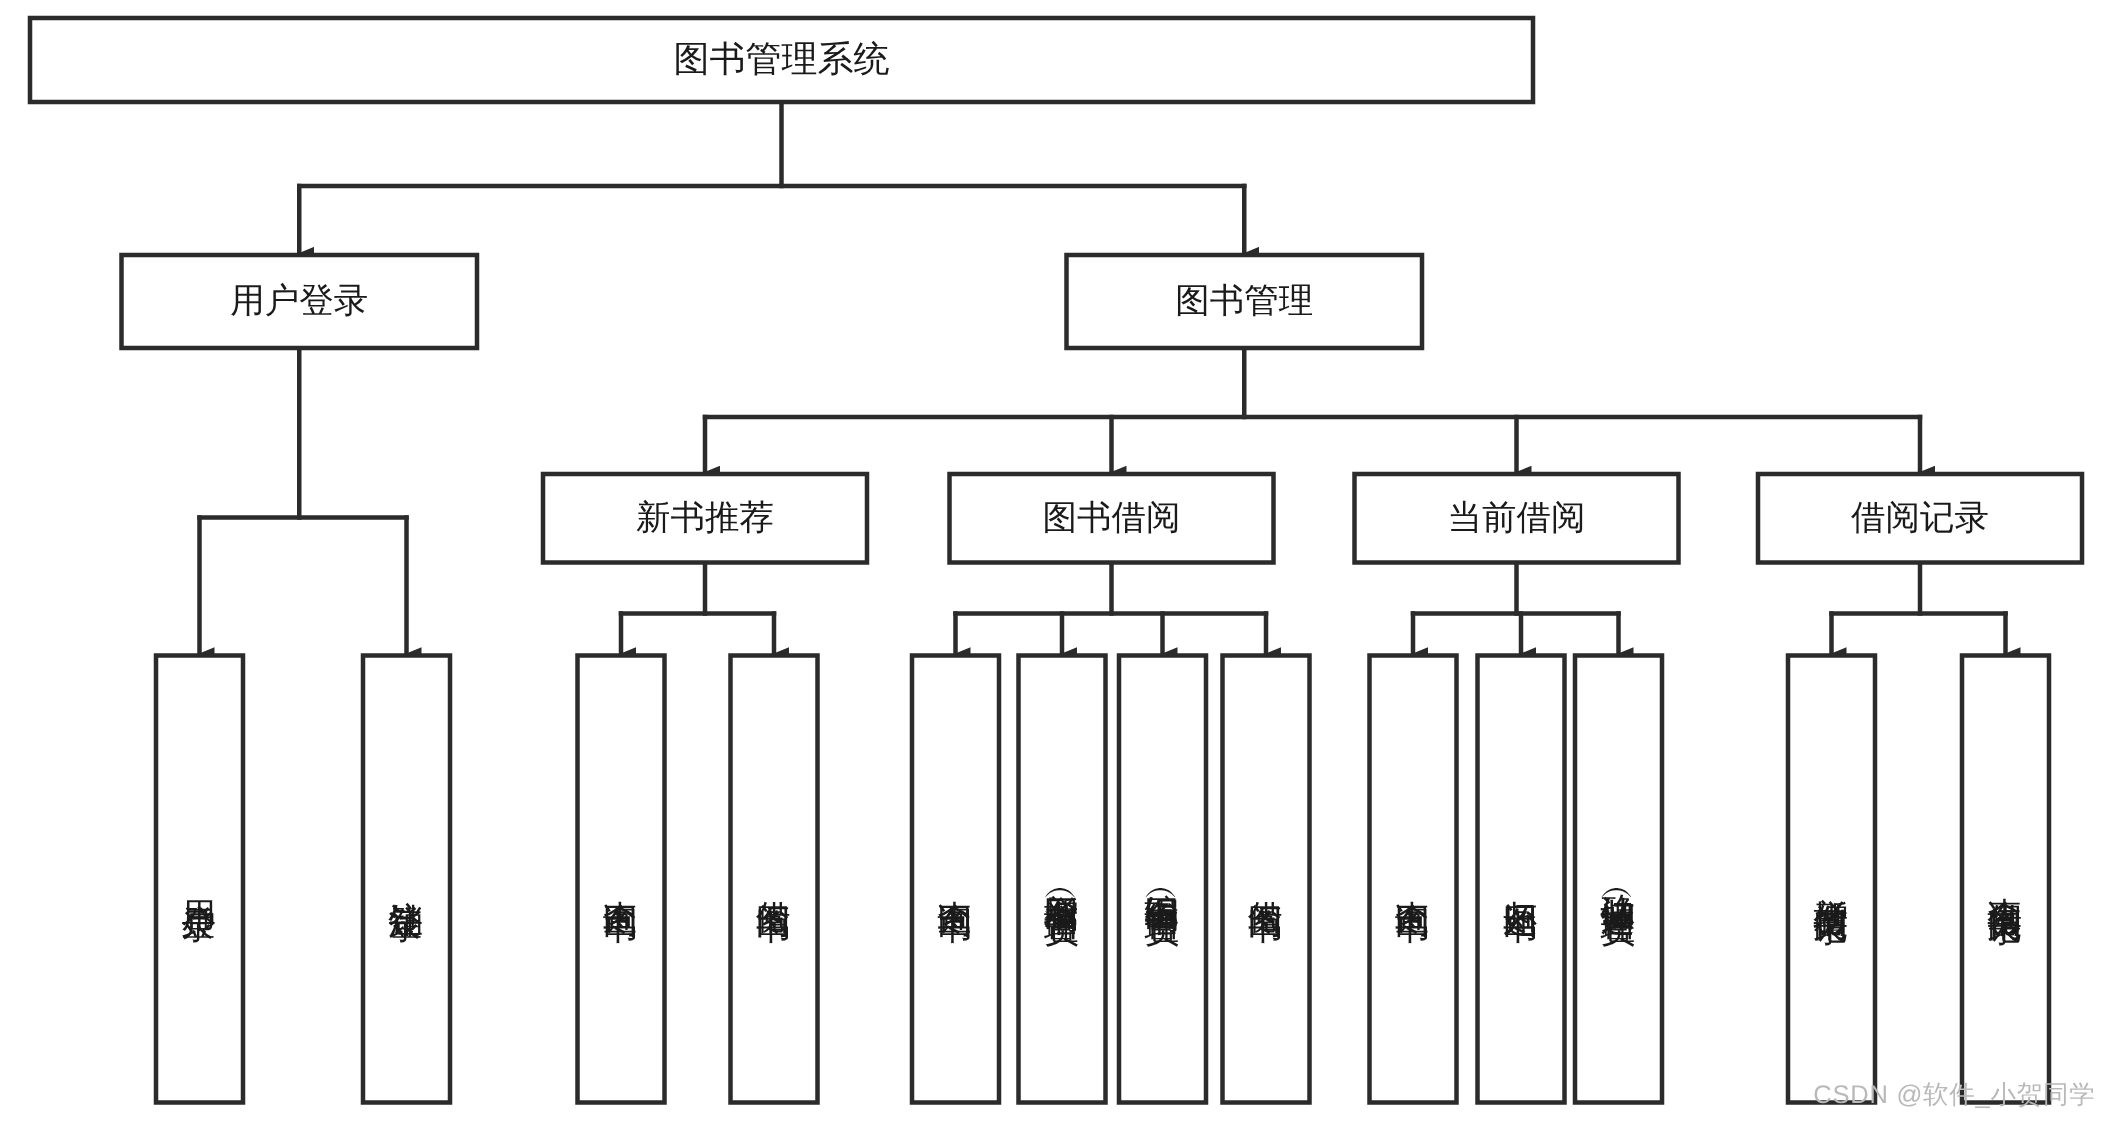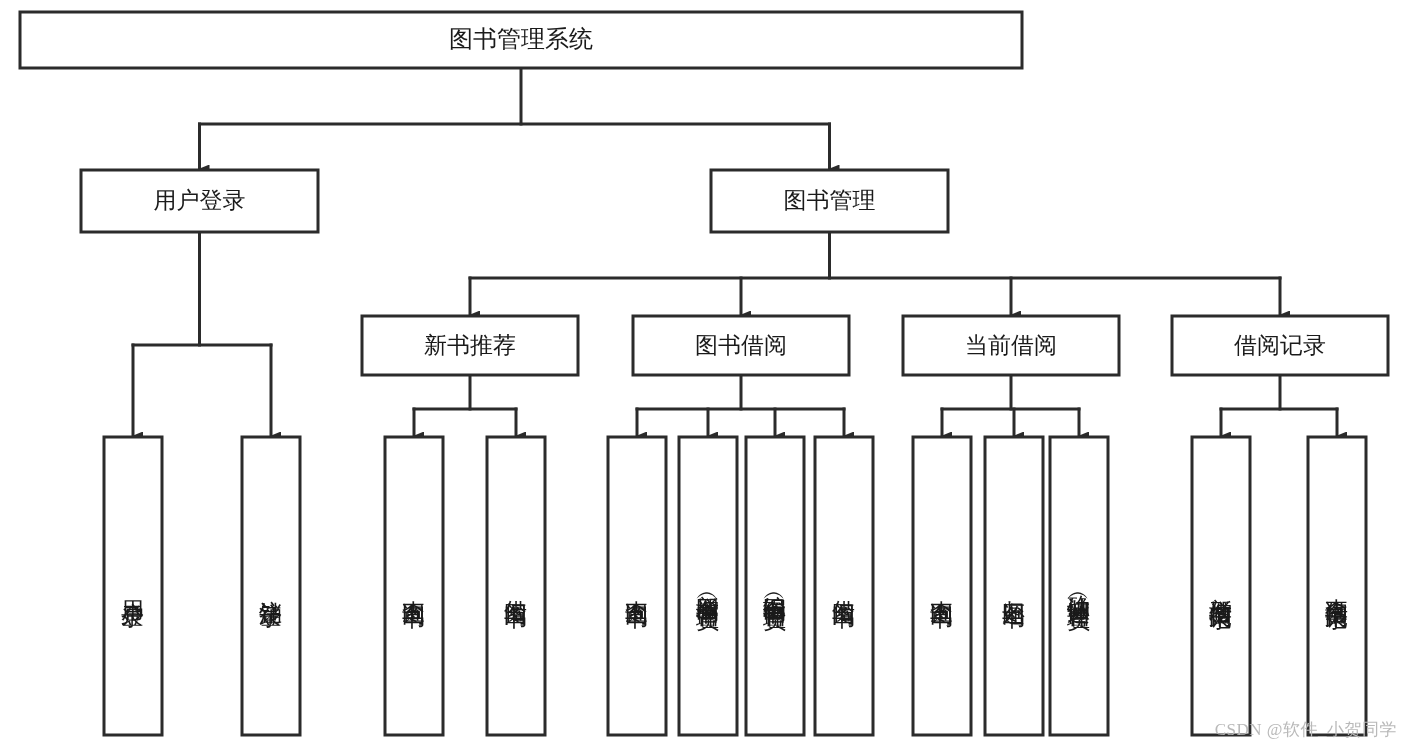--- a/index.html
+++ b/index.html
@@ -61,21 +61,21 @@
     align-items: center;
     justify-content: center;
     text-align: center;
     white-space: nowrap;
     pointer-events: none;
   }
   .watermark {
     position: absolute;
     right: 8px;
     bottom: 6px;
-    font-family: Liberation Serif, serif;
+    font-family: Liberation Sans, sans-serif;
     font-size: 17px;
     color: #b9b9b9;
     letter-spacing: 0.5px;
     white-space: nowrap;
   }
 </style>
 </head>
 <body>
 
 <div id="diagram-root">

